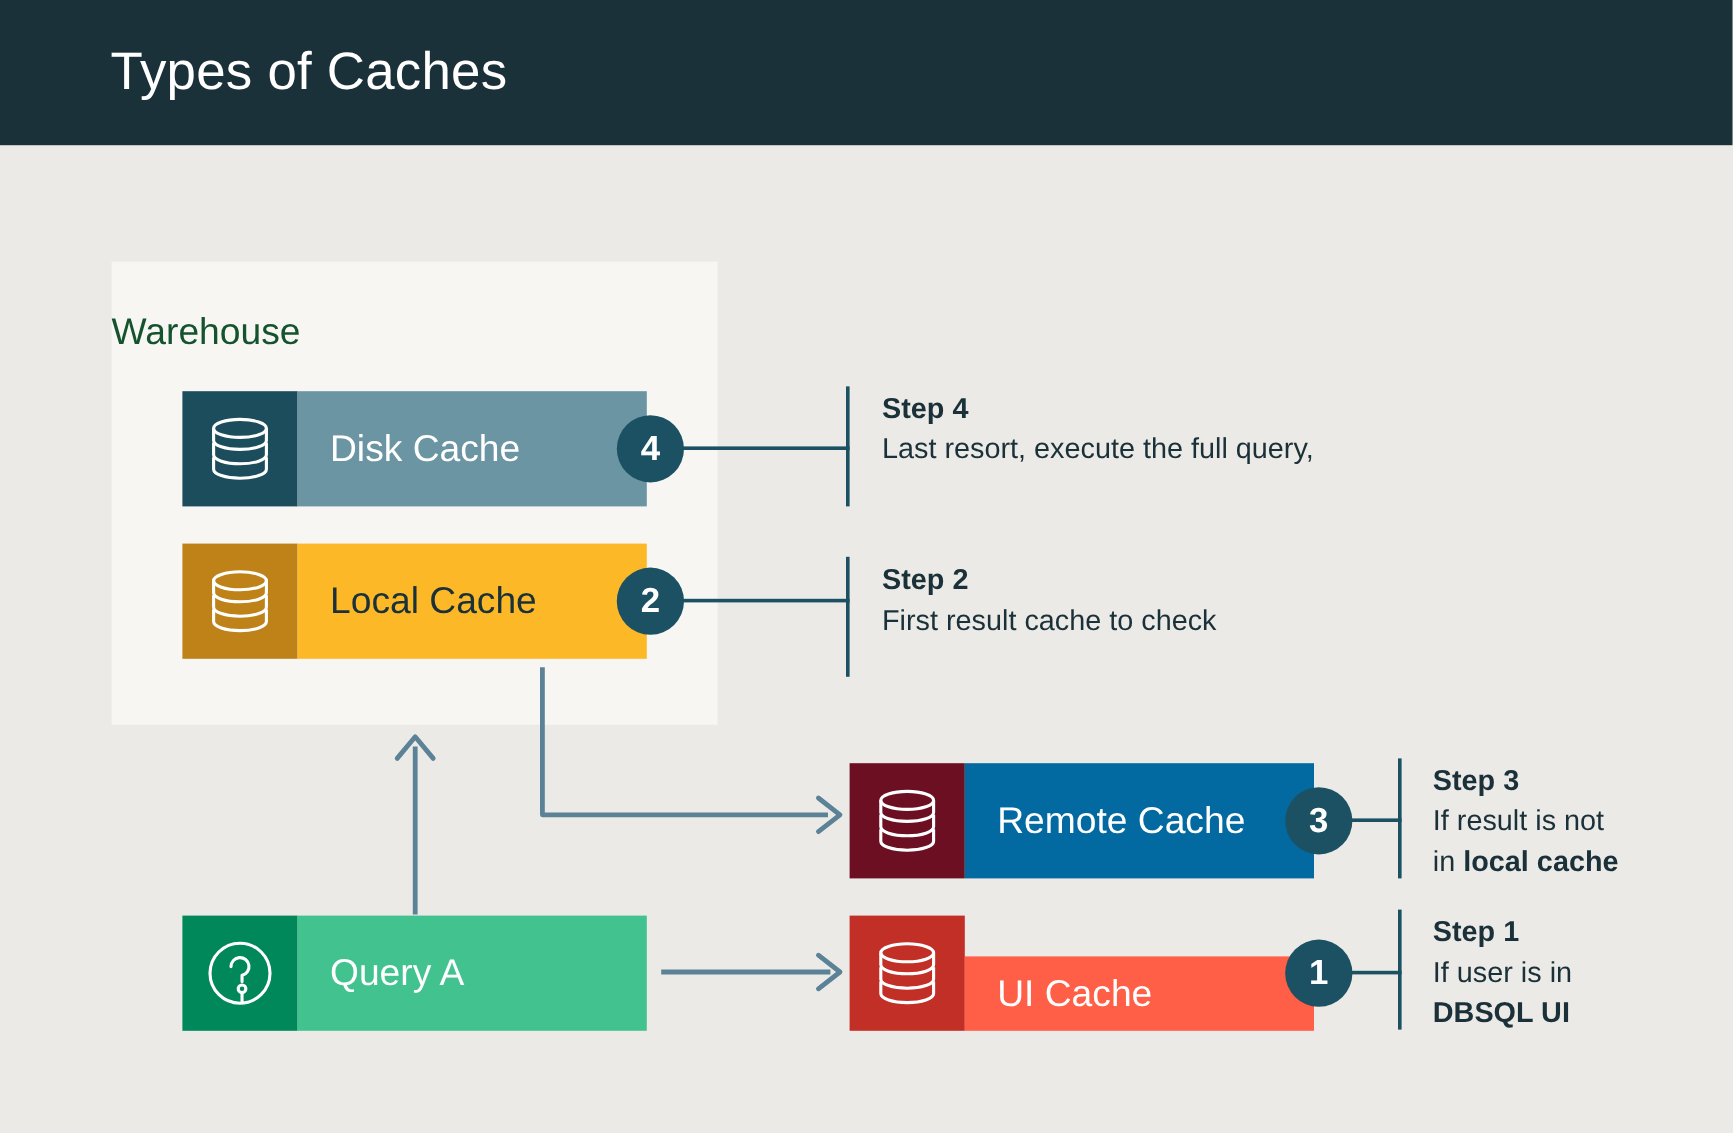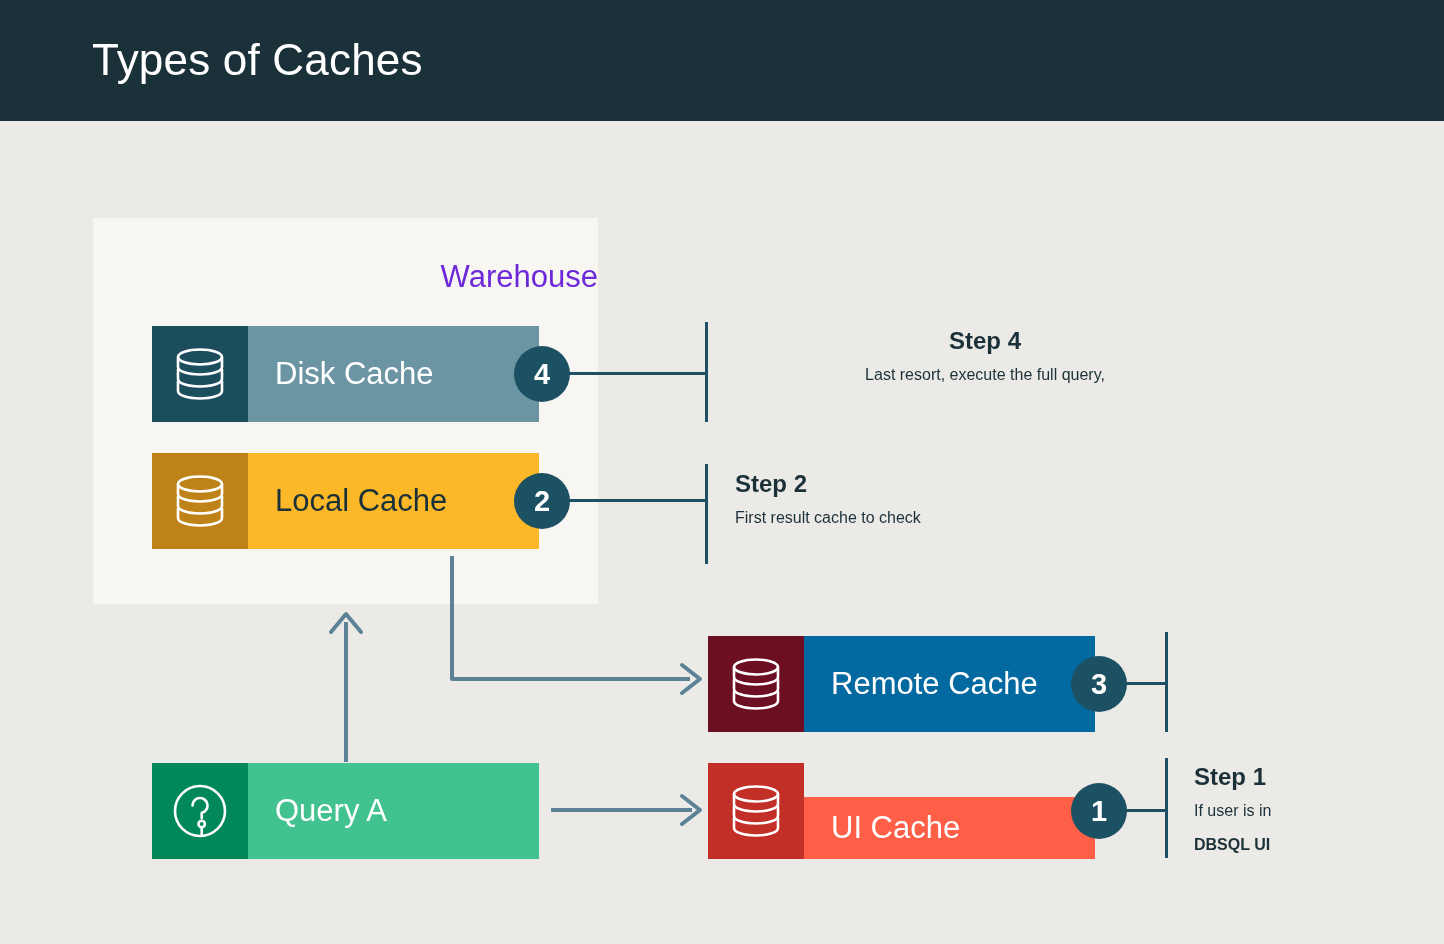--- a/index.html
+++ b/index.html
@@ -46,24 +46,24 @@
     top: 218px;
     width: 505px;
     height: 386px;
     background: #f7f6f3;
   }
   .warehouse-label {
     position: absolute;
     left: 0;
     top: 40px;
     width: 505px;
-    text-align: right;
+    text-align: left;
     font-size: 31px;
     line-height: 38px;
-    color: #6d28d9;
+    color: #14532d;
     font-weight: 400;
   }
 
   
   .bar {
     position: absolute;
     display: flex;
     align-items: stretch;
     height: 96px;
   }
@@ -139,28 +139,28 @@
     position: absolute;
     color: #1b3139;
   }
   .step-title {
     font-size: 24px;
     line-height: 33px;
     font-weight: 700;
     margin: 0 0 1px 0;
   }
   .step-body {
-    font-size: 16px;
+    font-size: 24px;
     line-height: 34px;
     font-weight: 400;
     margin: 0;
   }
   .step-body b { font-weight: 700; }
 
-  .step-4 { left: 735px; top: 324px;  width: 500px; text-align: center; }
+  .step-4 { left: 735px; top: 324px;  width: 500px; }
   .step-2 { left: 735px; top: 467px;  width: 500px; }
   .step-3 { left: 1194px; top: 634px; width: 250px; }
   .step-1 { left: 1194px; top: 760px; width: 250px; }
 
   
   .bracket {
     position: absolute;
     width: 3px;
     background: #1b5162;
   }
@@ -308,20 +308,25 @@
   <div class="step-block step-4">
     <p class="step-title">Step 4</p>
     <p class="step-body">Last resort, execute the full query,</p>
   </div>
 
   <div class="step-block step-2">
     <p class="step-title">Step 2</p>
     <p class="step-body">First result cache to check</p>
   </div>
 
+  <div class="step-block step-3">
+    <p class="step-title">Step 3</p>
+    <p class="step-body">If result is not</p>
+    <p class="step-body"><span>in </span><b>local cache</b><span></span></p>
+  </div>
 
   <div class="step-block step-1">
     <p class="step-title">Step 1</p>
     <p class="step-body">If user is in</p>
     <p class="step-body"><span></span><b>DBSQL UI</b><span></span></p>
   </div>
 
 </div>
 
 </body></html>

